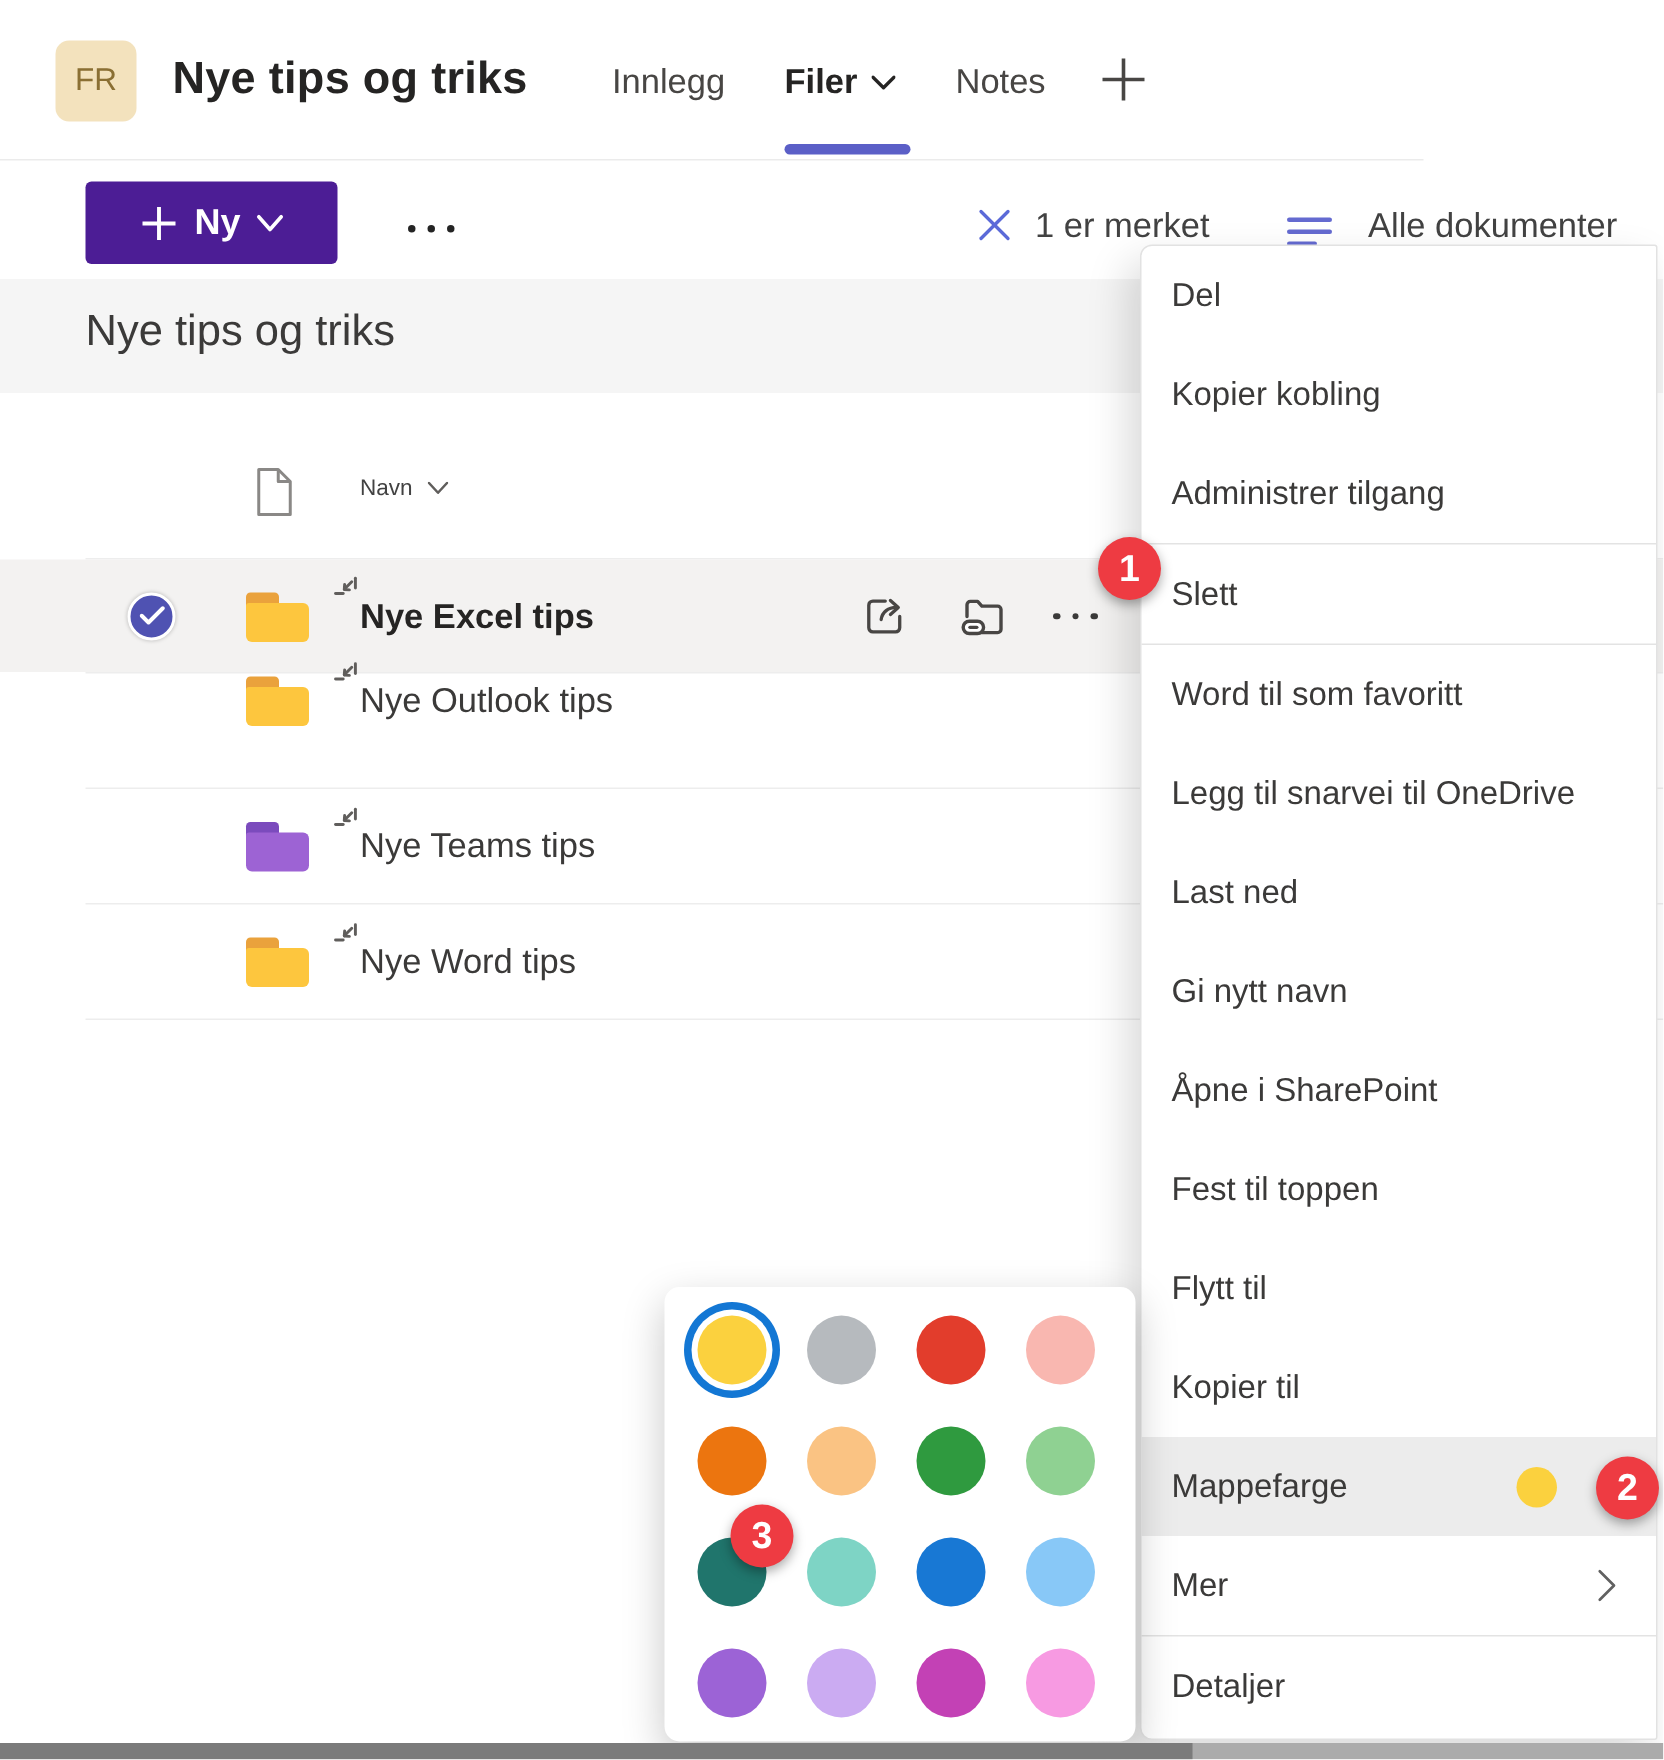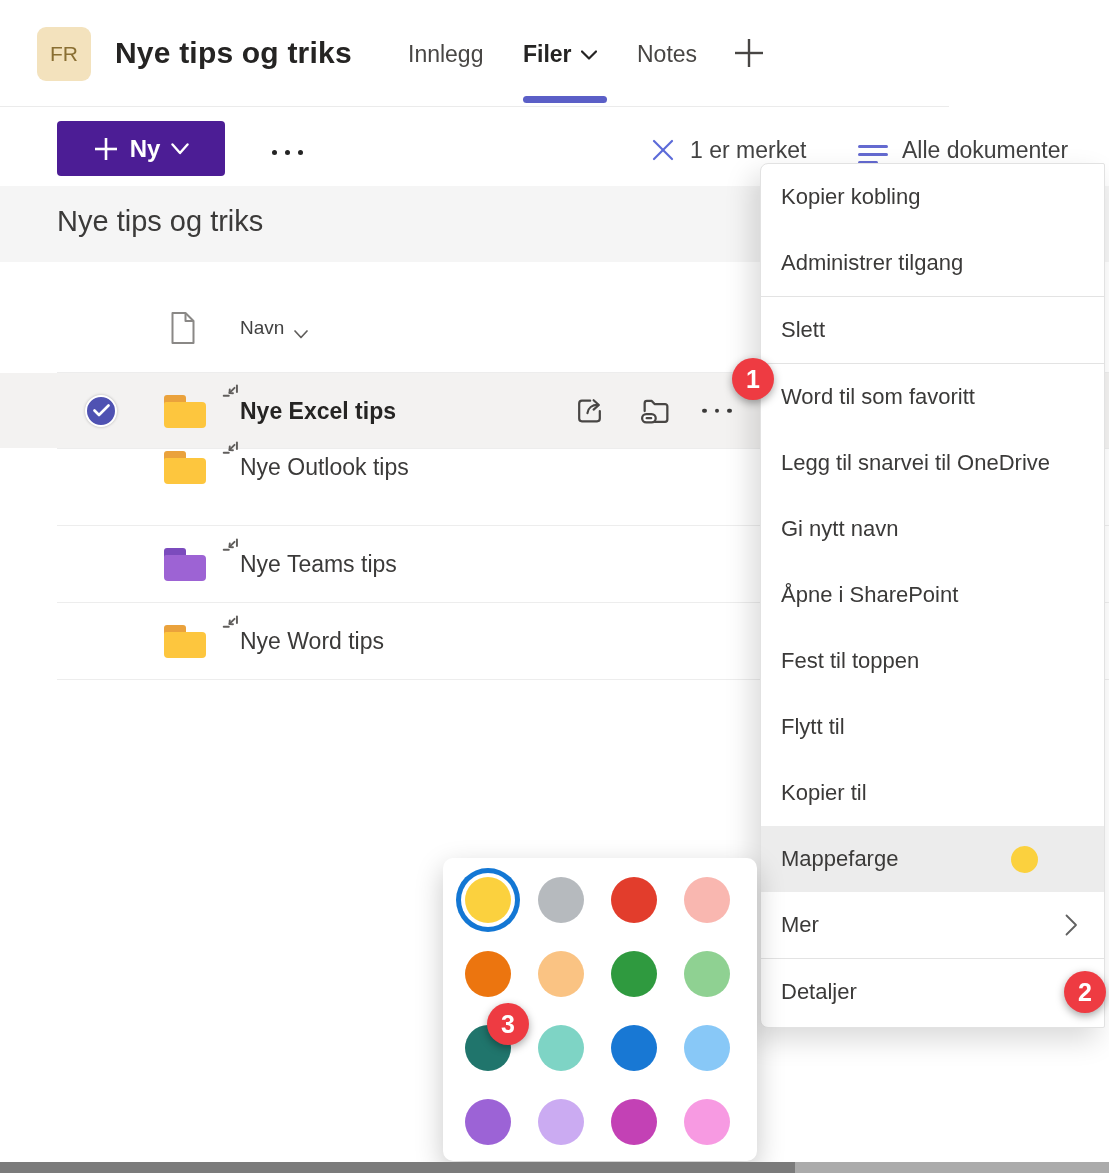--- a/index.html
+++ b/index.html
@@ -22,35 +22,35 @@
 
   
   .btn-ny{position:absolute;left:57px;top:121px;width:168px;height:55px;border-radius:4px;
           display:flex;align-items:center;justify-content:center;gap:11px;color:#fff;
           font-size:24px;font-weight:600;cursor:pointer;}
   .dots{display:flex;gap:8px;align-items:center;}
   .dots i{width:5px;height:5px;border-radius:50%;background:#242424;display:block;}
   .toolbar-more{position:absolute;left:268px;top:146px;padding:4px;cursor:pointer;}
   .clear-x{position:absolute;left:651px;top:138px;cursor:pointer;}
   .sel-text{position:absolute;left:690px;top:137px;font-size:23px;color:#424242;}
-  .view-sel{position:absolute;left:858px;top:137px;display:flex;align-items:center;gap:14px;cursor:pointer;}
+  .view-sel{position:absolute;left:858px;top:137px;display:flex;align-items:center;gap:24px;cursor:pointer;}
   .view-sel .flt{display:flex;flex-direction:column;gap:5px;padding-top:8px;}
   .view-sel .flt i{display:block;height:3px;border-radius:2px;background:#646ad0;}
   .view-sel .flt i:nth-child(1){width:30px;}
   .view-sel .flt i:nth-child(2){width:30px;}
   .view-sel .flt i:nth-child(3){width:20px;}
   .view-text{font-size:23px;color:#424242;}
 
   
   .title-band{position:absolute;left:0;top:186px;width:1109px;height:76px;background:#f5f5f5;}
   .page-title{position:absolute;left:57px;top:205px;font-size:29px;color:#3b3a39;}
 
   
-  .col-head{position:absolute;left:240px;top:317px;display:flex;align-items:flex-end;gap:10px;
-            font-size:19px;color:#424242;cursor:pointer;}
+  .col-head{position:absolute;left:240px;top:317px;display:flex;align-items:center;gap:10px;
+            font-size:15px;color:#424242;cursor:pointer;}
   .doc-col{position:absolute;left:170px;top:311px;cursor:pointer;}
   .divider{position:absolute;left:57px;right:0;height:1px;background:#ededed;}
   .row{position:absolute;left:0;width:1109px;display:block;}
   .row.selected{background:#f3f2f1;}
   .chk{position:absolute;left:85px;top:50%;margin-top:-16px;width:32px;height:32px;border-radius:50%;
        background:#4f52b2;border:2px solid #fff;box-sizing:border-box;box-shadow:0 0 3px rgba(0,0,0,.25);
        display:flex;align-items:center;justify-content:center;cursor:pointer;}
   .folder{position:absolute;left:164px;top:50%;margin-top:-16px;width:42px;height:33px;}
   .folder .tab-part{position:absolute;left:0;top:0;width:22px;height:11px;border-radius:3px 3px 0 0;}
   .folder .body-part{position:absolute;left:0;bottom:0;width:42px;height:26px;border-radius:2px 4px 4px 4px;}
@@ -252,35 +252,41 @@
       <line x1="1.4" y1="9.6" x2="5.6" y2="9.6" stroke="#605e5c" stroke-width="1.6" stroke-linecap="round"></line>
       <line x1="10.3" y1="3.2" x2="6.2" y2="7.3" stroke="#605e5c" stroke-width="1.6" stroke-linecap="round"></line>
       <polyline points="6.4,4.6 6.2,7.4 9,7.6" fill="none" stroke="#605e5c" stroke-width="1.6" stroke-linecap="round" stroke-linejoin="round"></polyline>
     </svg>
     <span class="fname">Nye Word tips</span>
   </div>
   <div class="divider" style="top:679px;left:57px;"></div>
 
   <div class="menu">
     <div class="menu-item">
+        <span>Del</span>
+      </div>
+    <div class="menu-item">
         <span>Kopier kobling</span>
       </div>
     <div class="menu-item">
         <span>Administrer tilgang</span>
       </div>
     <div class="menu-divider"></div>
     <div class="menu-item">
         <span>Slett</span>
       </div>
     <div class="menu-divider"></div>
     <div class="menu-item">
         <span>Word til som favoritt</span>
       </div>
     <div class="menu-item">
         <span>Legg til snarvei til OneDrive</span>
+      </div>
+    <div class="menu-item">
+        <span>Last ned</span>
       </div>
     <div class="menu-item">
         <span>Gi nytt navn</span>
       </div>
     <div class="menu-item">
         <span>Åpne i SharePoint</span>
       </div>
     <div class="menu-item">
         <span>Fest til toppen</span>
       </div>

